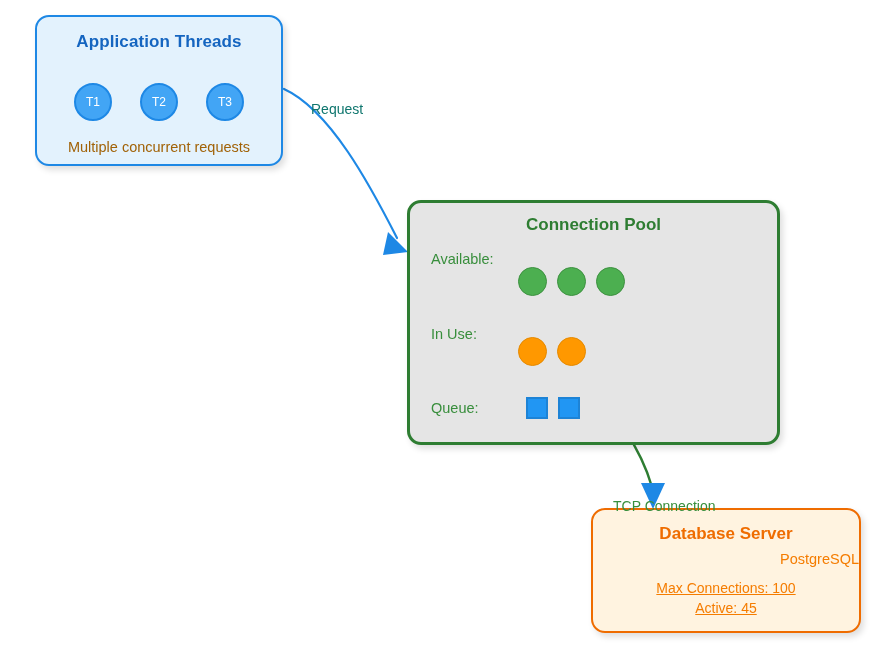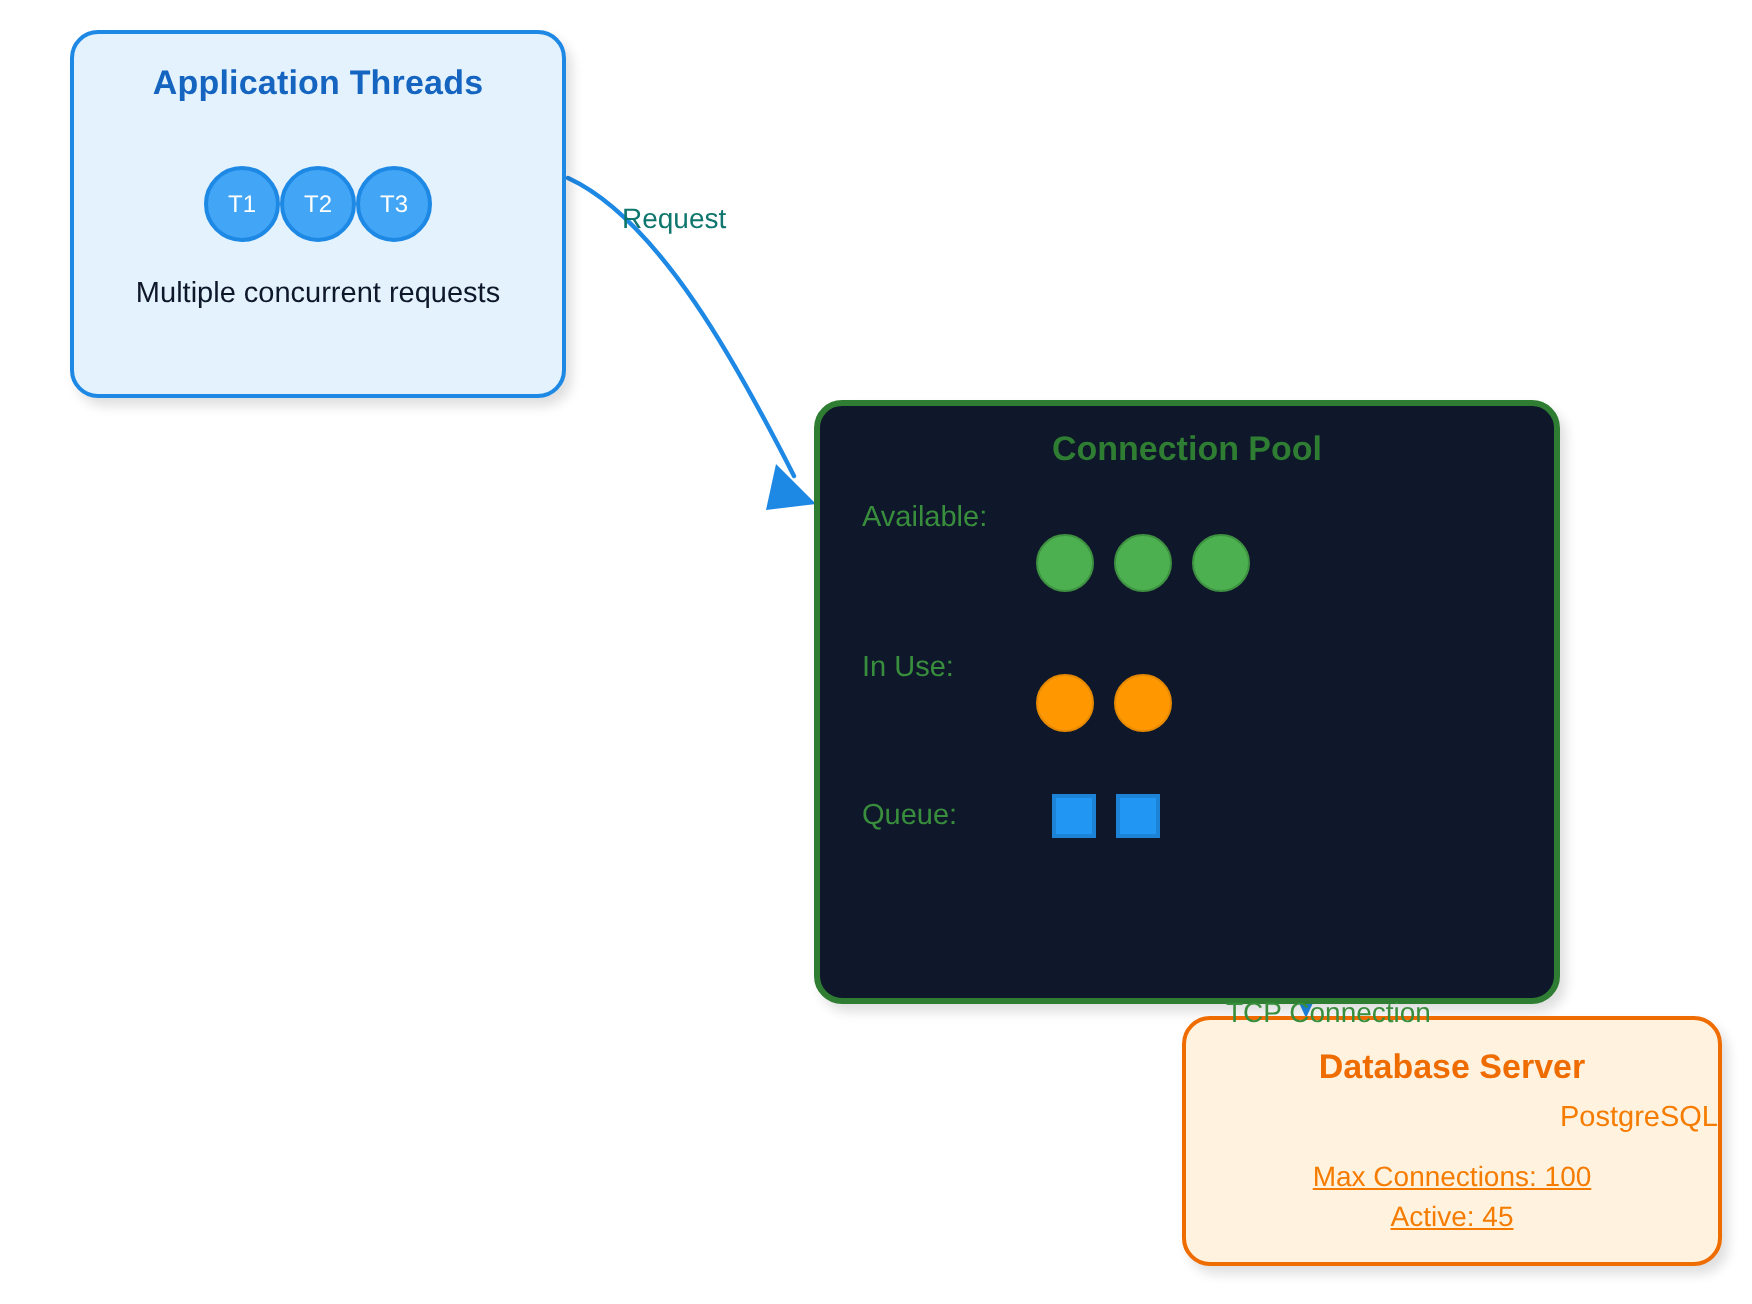--- a/index.html
+++ b/index.html
@@ -25,21 +25,21 @@
     box-sizing: border-box;
     border-radius: 14px;
     border-style: solid;
   }
 
   
   #app-threads-node {
     left: 35px;
     top: 15px;
     width: 248px;
-    height: 184px;
+    height: 151px;
     background: #e3f2fd;
     border-color: #1e88e5;
     border-width: 2.5px;
     box-shadow: 3px 4px 6px rgba(0,0,0,0.13);
   }
   #app-threads-title {
     position: absolute;
     left: 0;
     right: 0;
     top: 15px;
@@ -49,20 +49,21 @@
     color: #1565c0;
     letter-spacing: 0.1px;
   }
   .thread-row {
     position: absolute;
     left: 0;
     right: 0;
     top: 66px;
     display: flex;
     justify-content: center;
+    gap: 28px;
   }
   .thread-circle {
     width: 38px;
     height: 38px;
     border-radius: 50%;
     background: #42a5f5;
     border: 2px solid #1e88e5;
     box-sizing: border-box;
     display: flex;
     align-items: center;
@@ -71,30 +72,30 @@
     font-size: 12px;
     font-weight: 500;
   }
   #app-threads-caption {
     position: absolute;
     left: 0;
     right: 0;
     top: 122px;
     text-align: center;
     font-size: 14.5px;
-    color: #0f172a;
+    color: #a16207;
   }
 
   
   #pool-node {
     left: 407px;
     top: 200px;
     width: 373px;
-    height: 302px;
-    background: #0f172a;
+    height: 245px;
+    background: #e5e5e5;
     border-color: #2e7d32;
     border-width: 3px;
     box-shadow: 3px 4px 6px rgba(0,0,0,0.13);
   }
   #pool-title {
     position: absolute;
     left: 0;
     right: 0;
     top: 12px;
     text-align: center;

